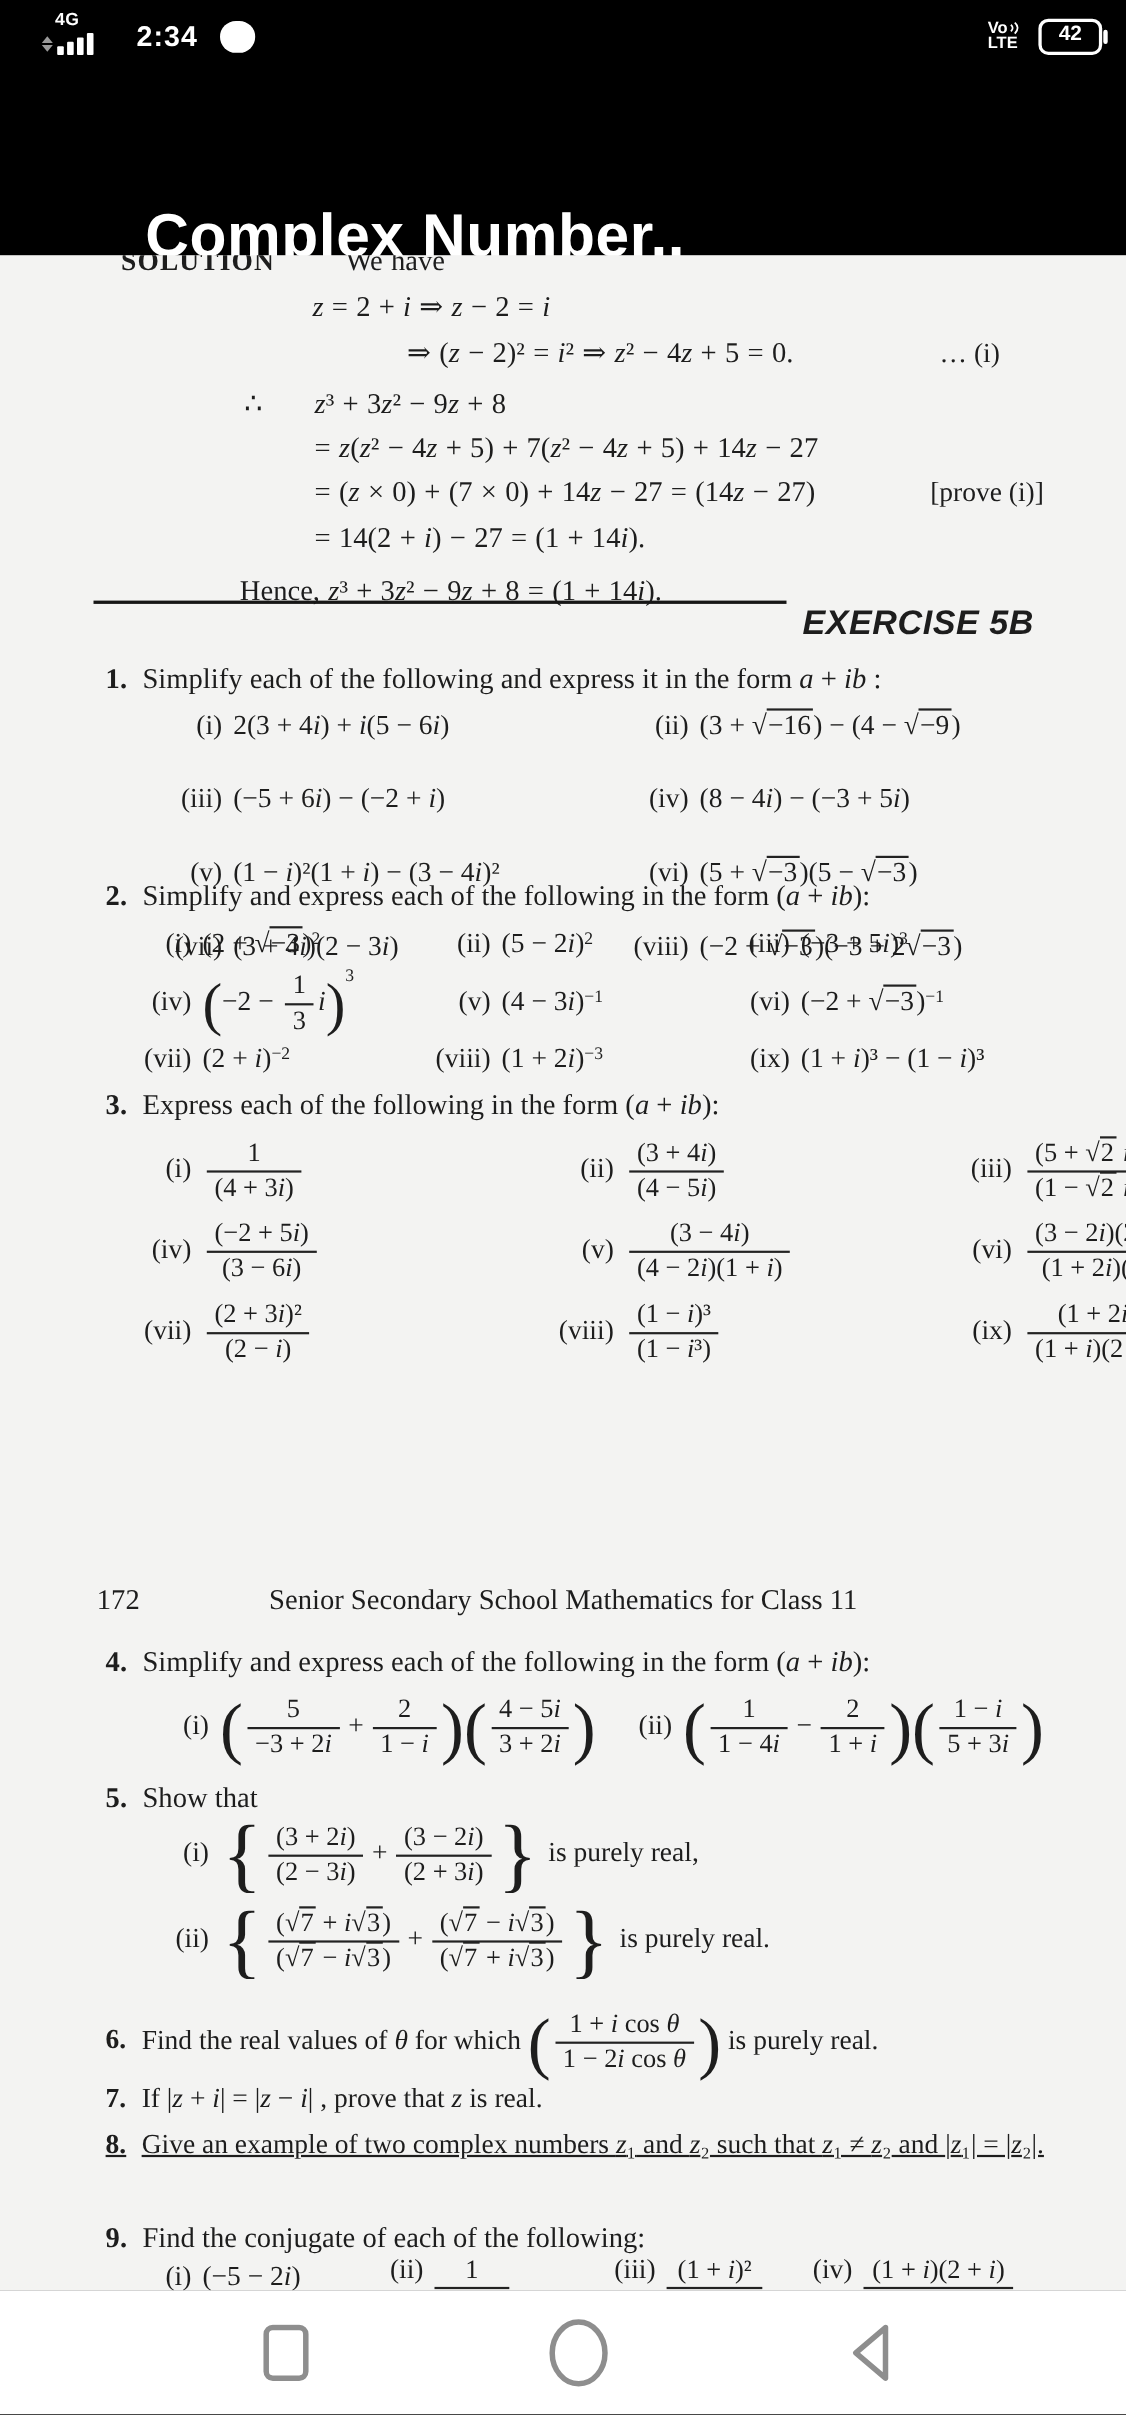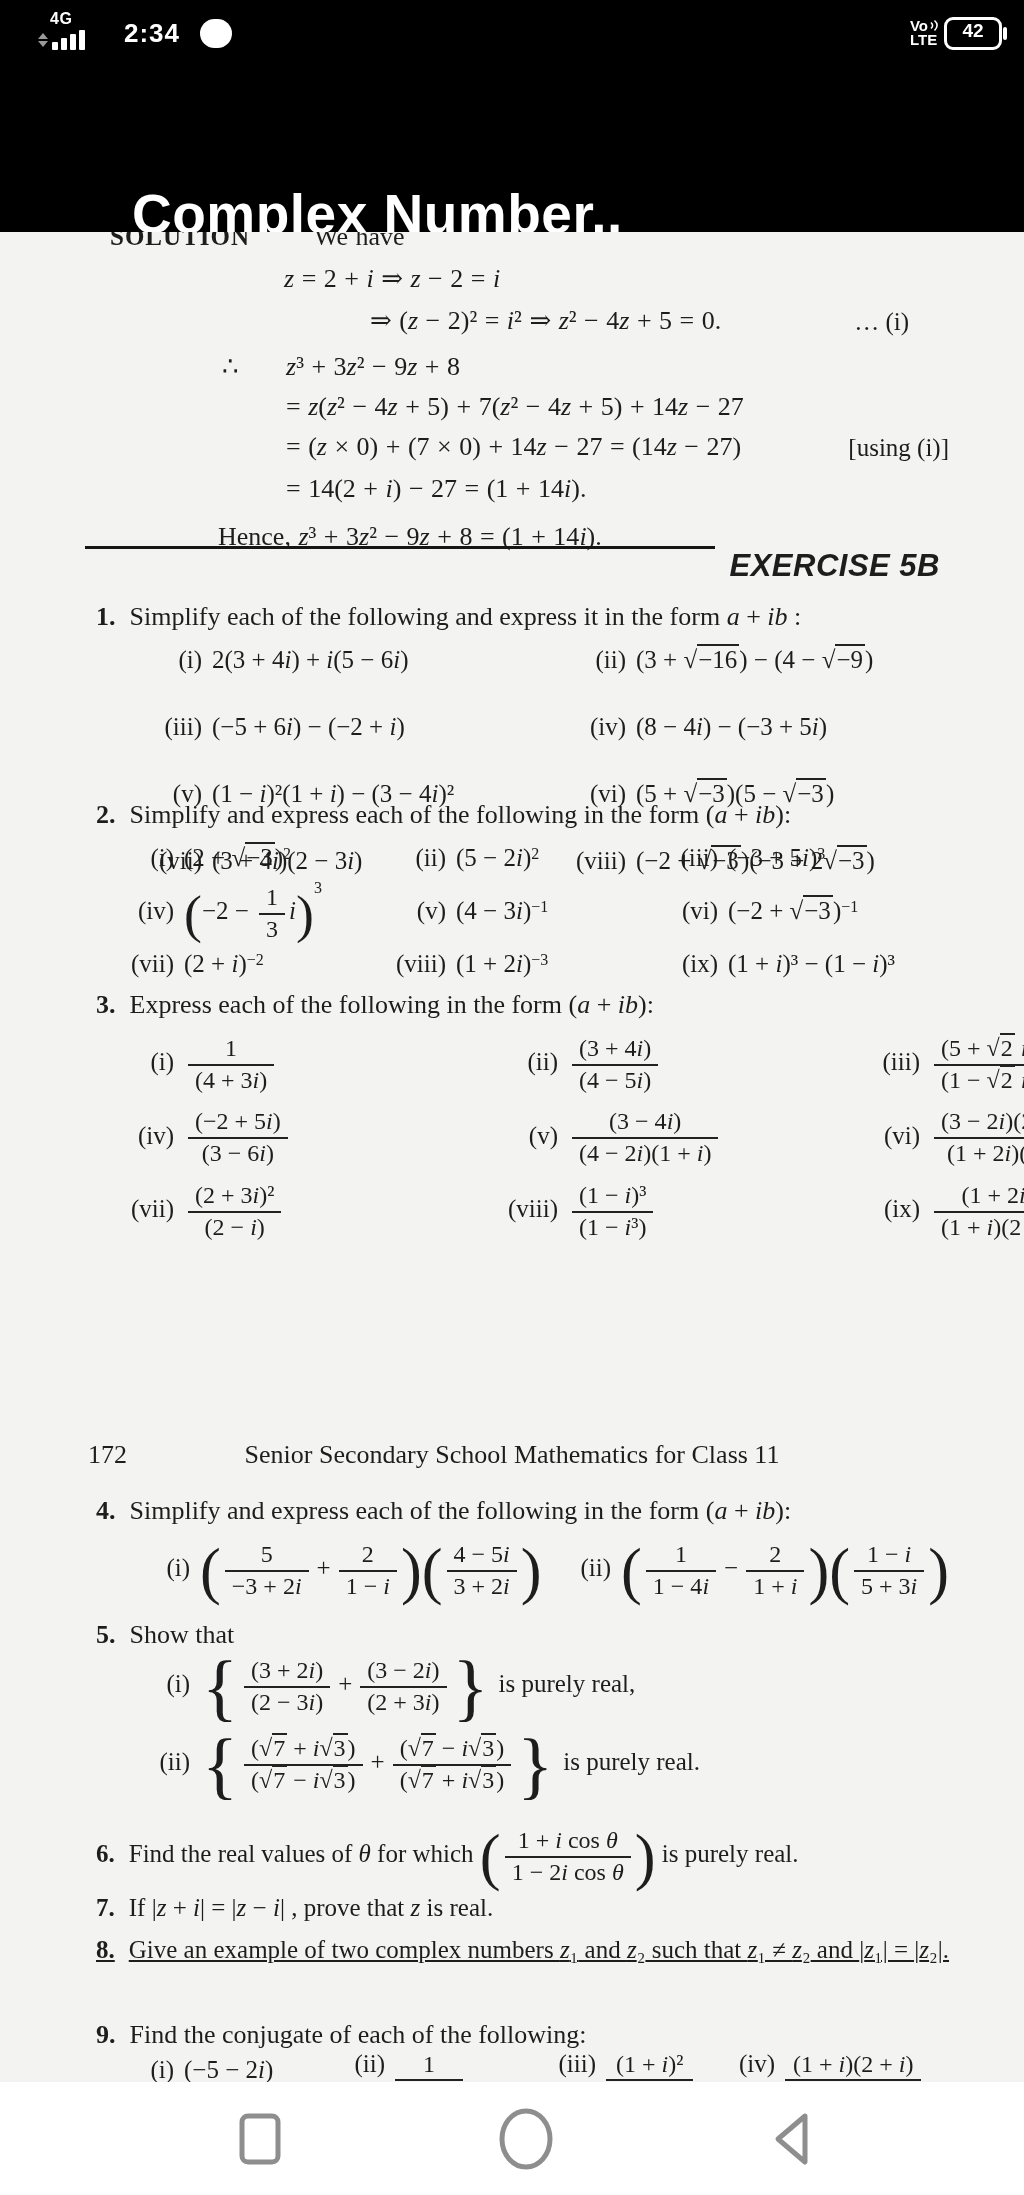--- a/index.html
+++ b/index.html
@@ -11,21 +11,21 @@
   .sig .net{position:absolute;top:-3px;left:14px;font-size:16px;font-weight:bold;letter-spacing:0.5px;}
   .sig .bars{position:absolute;bottom:3px;left:16px;display:flex;align-items:flex-end;gap:3px;}
   .sig .bars span{display:block;width:6px;background:#fff;border-radius:1px;}
   .sig .updown{position:absolute;left:2px;bottom:6px;display:flex;flex-direction:column;gap:2px;}
   .sig .updown i{display:block;width:0;height:0;border-left:5px solid transparent;border-right:5px solid transparent;}
   .sig .updown .up{border-bottom:6px solid #9a9a9a;}
   .sig .updown .dn{border-top:6px solid #9a9a9a;}
   .time{font-size:26px;font-weight:600;letter-spacing:1px;}
   .bubble{position:relative;width:32px;height:29px;background:#fff;border-radius:16px;margin-left:6px;}
   .bubble:after{content:"";position:absolute;left:2px;bottom:-6px;width:0;height:0;border:8px solid transparent;border-top:11px solid #fff;transform:rotate(20deg);}
-  .sb-right{display:flex;align-items:center;gap:4px;}
+  .sb-right{display:flex;align-items:center;gap:16px;}
   .volte{display:flex;flex-direction:column;line-height:14px;font-size:15px;font-weight:bold;}
   .volte .row1{display:flex;align-items:flex-start;gap:1px;}
   .battery{position:relative;width:58px;height:33px;border:3px solid #fff;border-radius:9px;display:flex;justify-content:center;font-size:19px;font-weight:bold;box-sizing:border-box;}
   .battery:after{content:"";position:absolute;right:-8px;top:7px;width:4px;height:13px;background:#fff;border-radius:2px;}
   
   .appheader{height:172px;background:var(--header_bg,#000);position:relative;}
   .apptitle{position:absolute;left:132px;top:122px;color:#fff;font-size:55px;font-weight:bold;letter-spacing:0.5px;}
   
   .page{position:relative;height:1850px;overflow:hidden;background:var(--page_bg,#f3f3f2);color:var(--ink,#1d1d1d);font-family:"Liberation Serif","DejaVu Serif",serif;font-size:25px;line-height:1.3;}
   .abs{position:absolute;white-space:nowrap;}
@@ -117,21 +117,21 @@
     <div class="abs eq sol" style="top:-12px;left:110px">
       <b>SOLUTION</b><span class="wehave">We have</span>
     </div>
     <div class="abs eq" style="top:30px;left:284px"><i>z</i> = 2 + <i>i</i> ⇒ <i>z</i> − 2 = <i>i</i></div>
     <div class="abs eq" style="top:72px;left:370px">⇒ (<i>z</i> − 2)² = <i>i</i>² ⇒ <i>z</i>² − 4<i>z</i> + 5 = 0.</div>
     <div class="abs ref" style="top:74px;right:115px">… (i)</div>
     <div class="abs eq" style="top:118px;left:222px">∴</div>
     <div class="abs eq" style="top:118px;left:286px"><i>z</i>³ + 3<i>z</i>² − 9<i>z</i> + 8</div>
     <div class="abs eq" style="top:158px;left:286px">= <i>z</i>(<i>z</i>² − 4<i>z</i> + 5) + 7(<i>z</i>² − 4<i>z</i> + 5) + 14<i>z</i> − 27</div>
     <div class="abs eq" style="top:198px;left:286px">= (<i>z</i> × 0) + (7 × 0) + 14<i>z</i> − 27 = (14<i>z</i> − 27)</div>
-    <div class="abs note" style="top:200px;right:75px">[using (i)]</div>
+    <div class="abs note" style="top:200px;right:75px">[prove (i)]</div>
     <div class="abs eq" style="top:240px;left:286px">= 14(2 + <i>i</i>) − 27 = (1 + 14<i>i</i>).</div>
     <div class="abs eq" style="top:288px;left:218px">Hence, <i>z</i>³ + 3<i>z</i>² − 9<i>z</i> + 8 = (1 + 14<i>i</i>).</div>
 
     <div class="exrow">
       <span class="rule"></span>
       <span class="extitle">EXERCISE 5B</span>
     </div>
 
     <div class="q" style="top:368px">
       <div class="qhead"><span class="qnum">1.</span><span>Simplify each of the following and express it in the form </span><span><i>a</i> + <i>ib</i></span><span> :</span></div>

